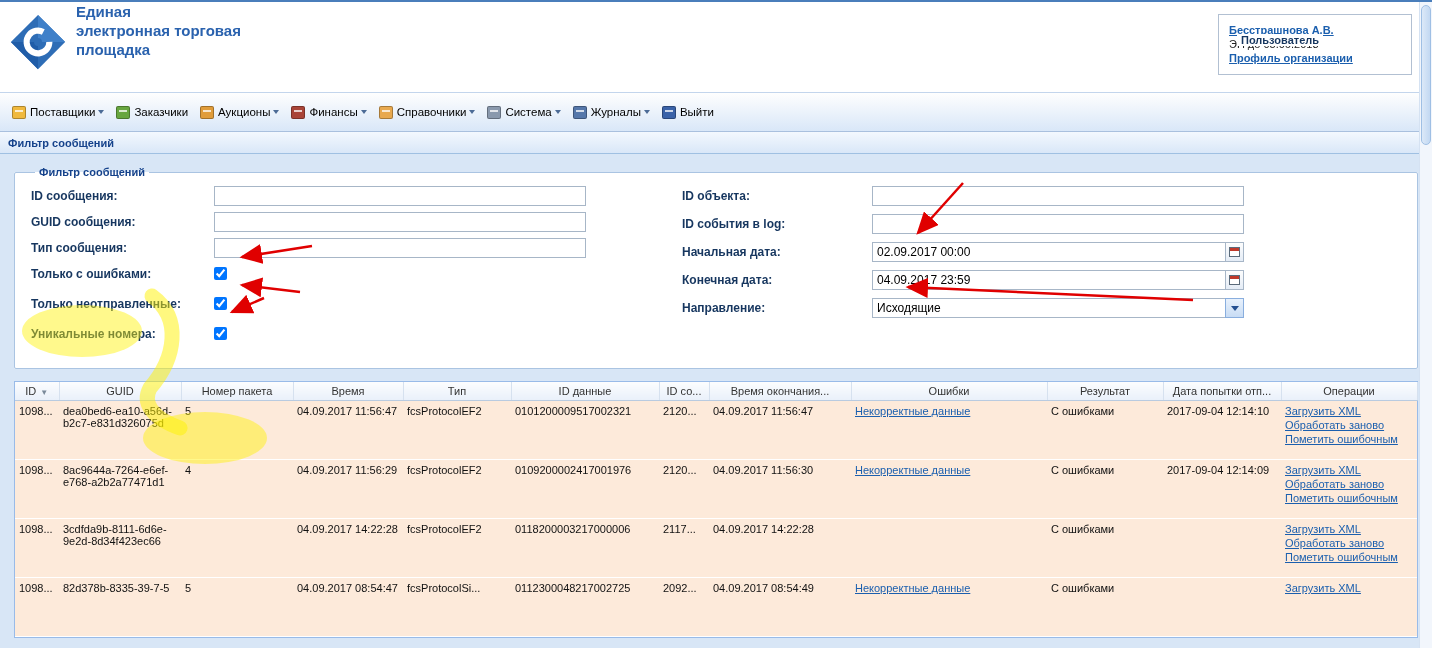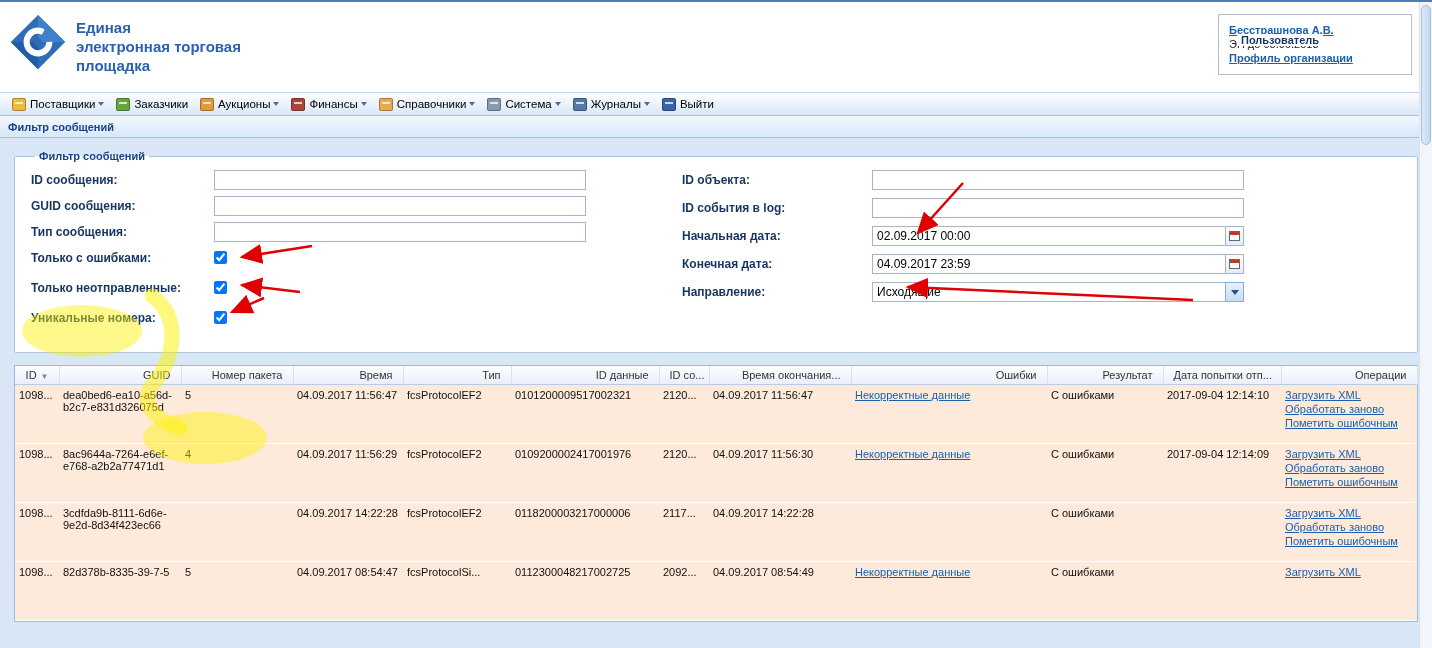--- a/index.html
+++ b/index.html
@@ -4,28 +4,28 @@
 <style>
   * { box-sizing: border-box; margin: 0; padding: 0; }
   html,body { background:#fff; }
   body { font-family:"Liberation Sans", sans-serif; }
   .page { position:relative; width:1432px; height:648px; overflow:hidden; background:#d8e6f6; }
   .topline { height:2px; background:#4a7ebb; }
 
   
   .hdr { position:relative; height:90px; background:#fff; }
   .logo-wrap { position:absolute; left:10px; top:12px; }
-  .brand { position:absolute; left:76px; top:16px; font-size:15px; font-weight:bold; color:#2a62ae; line-height:19px; }
+  .brand { position:absolute; left:76px; top:0; font-size:15px; font-weight:bold; color:#2a62ae; line-height:19px; }
   .user-box { position:absolute; right:20px; top:12px; width:194px; border:1px solid #b2c0d2; background:#fff; padding:9px 10px 8px; }
   .user-box .ulegend { position:absolute; top:-8px; left:18px; background:#fff; padding:0 4px; font-size:11px; font-weight:bold; color:#16365f;margin-top:27px; }
   .ulink { display:block; font-size:11px; font-weight:bold; color:#1b5fae; text-decoration:underline; margin-bottom:2px; cursor:pointer; }
   .ucert { display:block; font-size:11px; color:#222; margin-bottom:2px; }
 
   
-  .menubar { height:24px; background:linear-gradient(#fefefe,#d9e7f8); border-top:1px solid #c3d5ec; border-bottom:1px solid #a9c0de; display:flex; align-items:flex-start; padding-left:8px; }
+  .menubar { height:40px; background:linear-gradient(#fefefe,#d9e7f8); border-top:1px solid #c3d5ec; border-bottom:1px solid #a9c0de; display:flex; align-items:flex-start; padding-left:8px; }
   .mitem { display:inline-flex; align-items:center; height:100%; padding:0 8px 0 4px; font-size:11.5px; color:#000; cursor:pointer; }
   .micon { width:14px; height:13px; margin-right:4px; border-radius:2px; border:1px solid rgba(0,0,0,.28); position:relative; }
   .micon::after { content:""; position:absolute; left:2px; right:2px; top:3px; height:2px; background:rgba(255,255,255,.75); }
   .ic-suppliers { background:#f0b93e; } .ic-customers { background:#67a63f; }
   .ic-auctions { background:#e09c3a; } .ic-finance { background:#a94438; }
   .ic-directories { background:#e8a94f; } .ic-system { background:#8a99ad; }
   .ic-journals { background:#5577aa; } .ic-exit { background:#3a62a8; }
   .caret { width:0; height:0; border-left:3px solid transparent; border-right:3px solid transparent; border-top:4px solid #4c6b96; margin-left:3px; }
 
   
@@ -52,21 +52,21 @@
   .fcheck { width:13px; height:13px; margin-top:3px; }
   .btnrow { margin-top:4px; }
   .btn { font-family:"Liberation Sans",sans-serif; font-size:12px; border-radius:3px; padding:3px 10px; cursor:pointer; }
   .btn-search { color:#9a9a9a; background:#f2f2f2; border:1px solid #bcbcbc; }
   .btn-csv { display:block; margin-top:9px; color:#000; background:linear-gradient(#fdfdfd,#d9d9d9); border:1px solid #868686; }
 
   
   .grid-panel { margin:12px 14px 0; border:1px solid #99bbe8; background:#fff; }
   .grid-title { height:21px; background:linear-gradient(#e3eefb,#cfe1f6); border-bottom:1px solid #99bbe8; font-size:11px; font-weight:bold; color:#15428b; display:flex; align-items:center; padding-left:6px; }
   table.grid { width:100%; table-layout:fixed; border-collapse:collapse; }
-  table.grid th { font-size:11px; font-weight:normal; color:#333; text-align:right; padding:3px 10px; background:linear-gradient(#fcfdfe,#e9f0fa); border-right:1px solid #d6e1ef; border-bottom:1px solid #b9cbe0; white-space:nowrap; overflow:hidden; cursor:pointer; }
+  table.grid th { font-size:11px; font-weight:normal; color:#333; text-align:center; padding:3px 4px; background:linear-gradient(#fcfdfe,#e9f0fa); border-right:1px solid #d6e1ef; border-bottom:1px solid #b9cbe0; white-space:nowrap; overflow:hidden; cursor:pointer; }
   table.grid td { font-size:11px; color:#111; vertical-align:top; padding:4px; height:59px; background:#fdeada; border-bottom:1px solid #fff; word-wrap:break-word; overflow:hidden; }
   .sort { font-size:8px; color:#7a8a9a; margin-left:4px; }
   .lnk { color:#1b5fae; text-decoration:underline; cursor:pointer; }
   .op { display:block; line-height:13px; margin-bottom:1px; }
 
   
   .vscroll { position:absolute; top:2px; right:0; width:13px; height:646px; background:#f2f6fc; border-left:1px solid #d5e2f2; z-index:40; }
   .vthumb { position:absolute; top:3px; left:1px; width:10px; height:140px; background:linear-gradient(90deg,#dcE9f8,#c2d8f2); border:1px solid #9fbfe4; border-radius:6px; }
 
   

